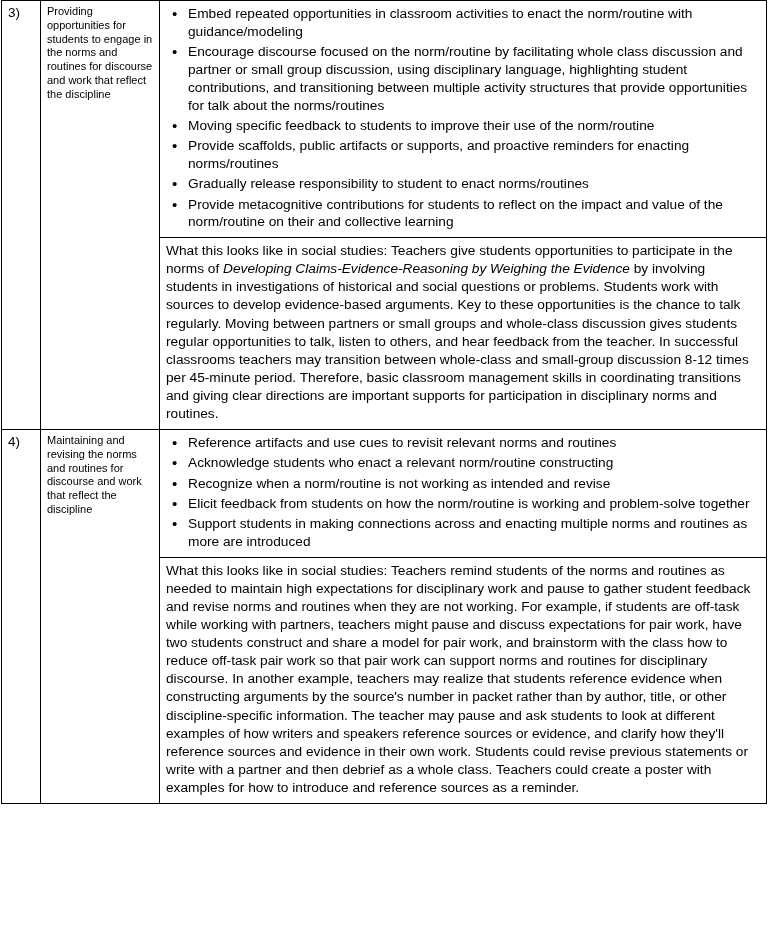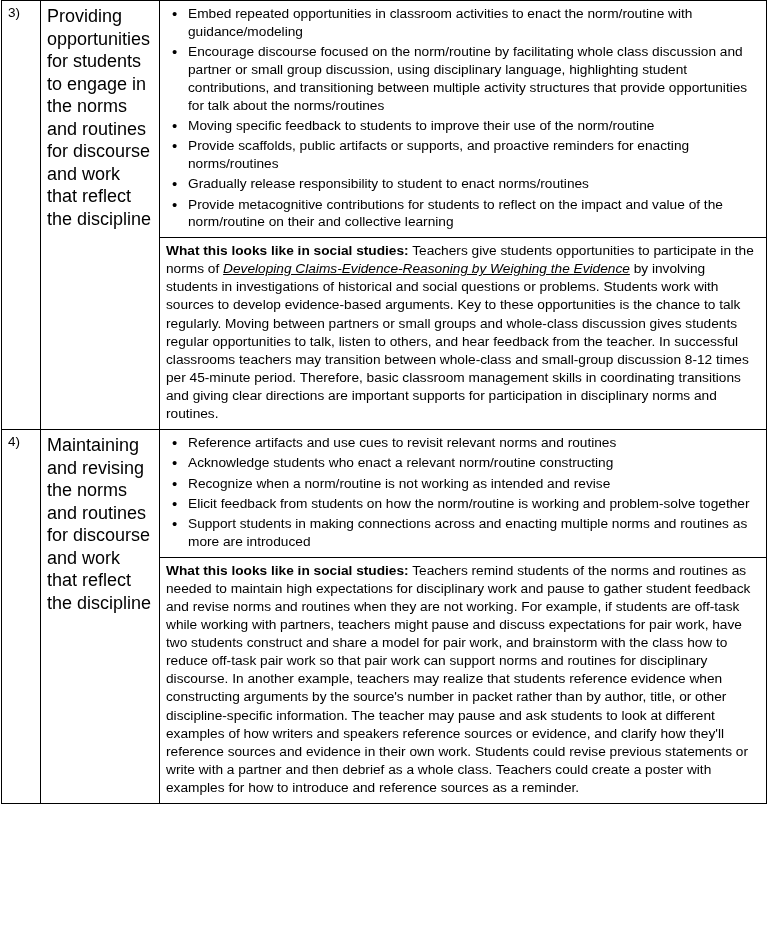--- a/index.html
+++ b/index.html
@@ -31,21 +31,21 @@
   }
   td.num-cell {
     width: 26px;
     padding-left: 5px;
     padding-right: 2px;
     font-size: 13.5px;
     line-height: 1.25;
   }
   td.label-cell {
     width: 106px;
-    font-size: 18px;
+    font-size: 11px;
     line-height: 1.25;
     padding-left: 4px;
     padding-right: 4px;
   }
   td.content-cell {
     font-size: 13.7px;
     line-height: 1.3;
     padding-left: 8px;
     padding-right: 7px;
     padding-top: 5px;
@@ -73,25 +73,24 @@
     top: -1px;
     font-size: 15px;
     line-height: 1.3;
   }
   p.para {
     margin: 0;
     line-height: 1.32;
     text-align: left;
   }
   .bold {
-    font-weight: bold;
+    font-weight: normal;
   }
   .italic {
     font-style: italic;
-    text-decoration: underline;
   }
 </style>
 </head>
 <body>
 
 <div class="page">
   <table class="doc-table">
     <tbody>
 
       <tr>

